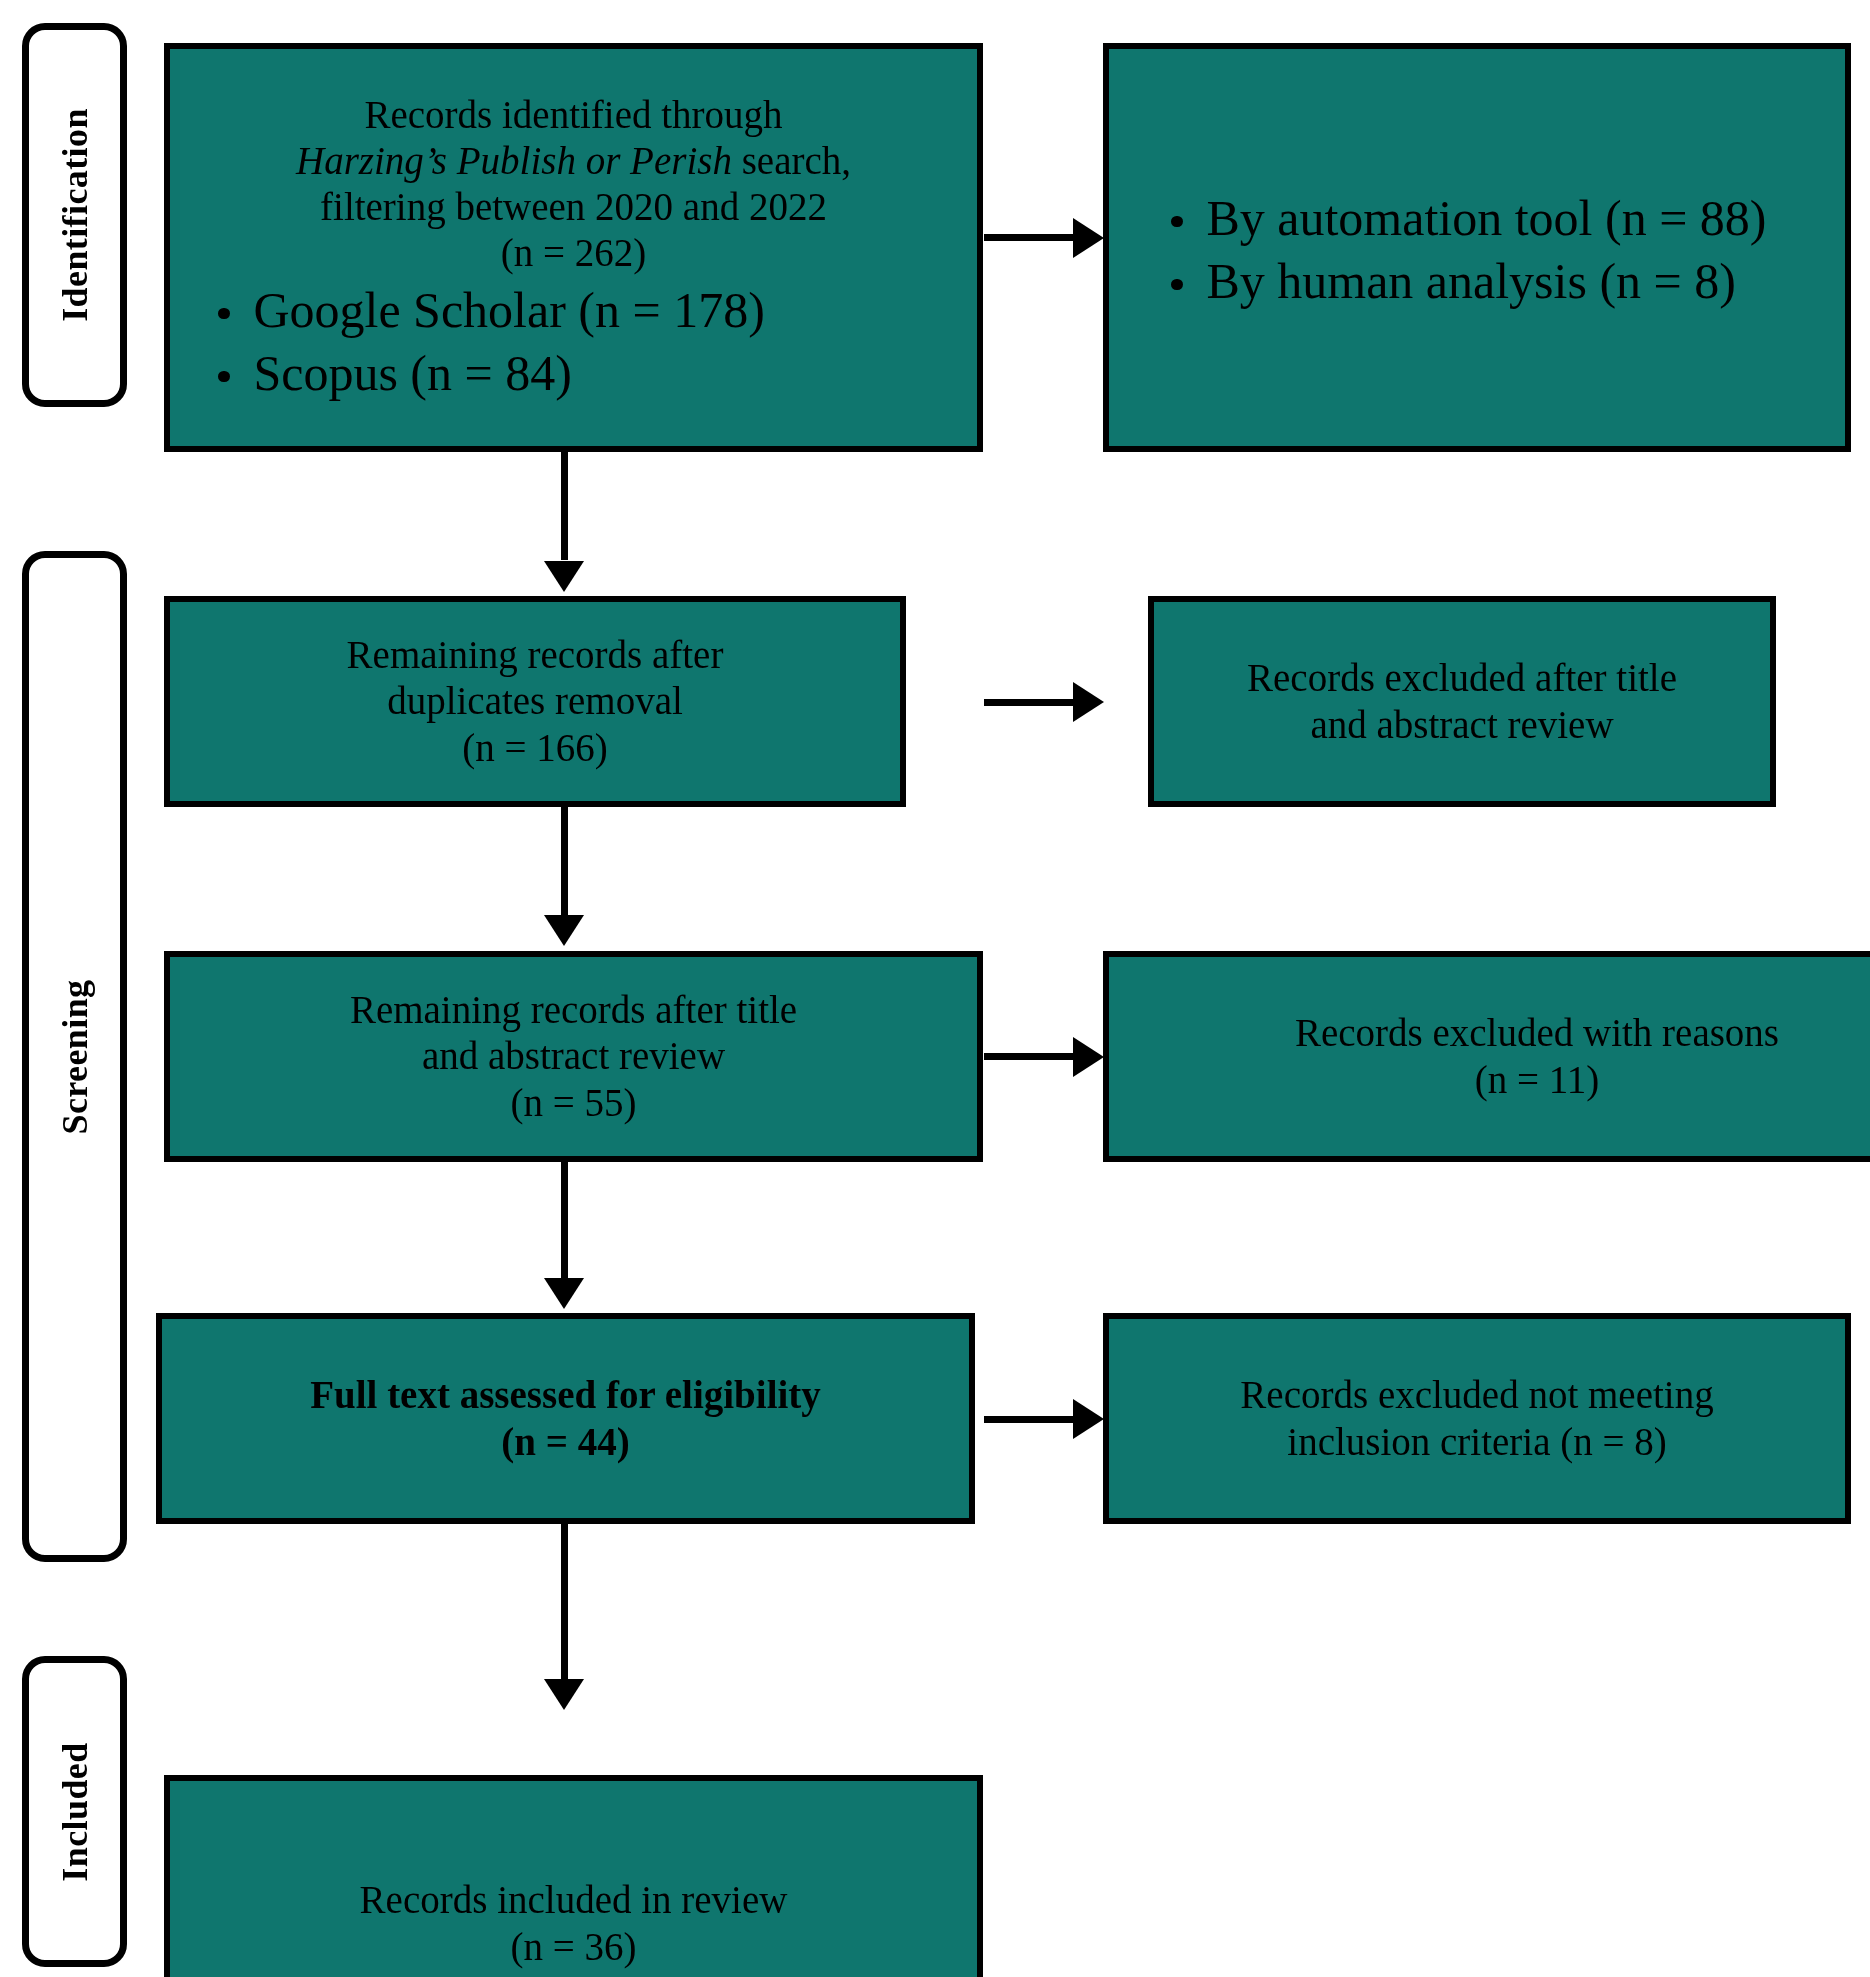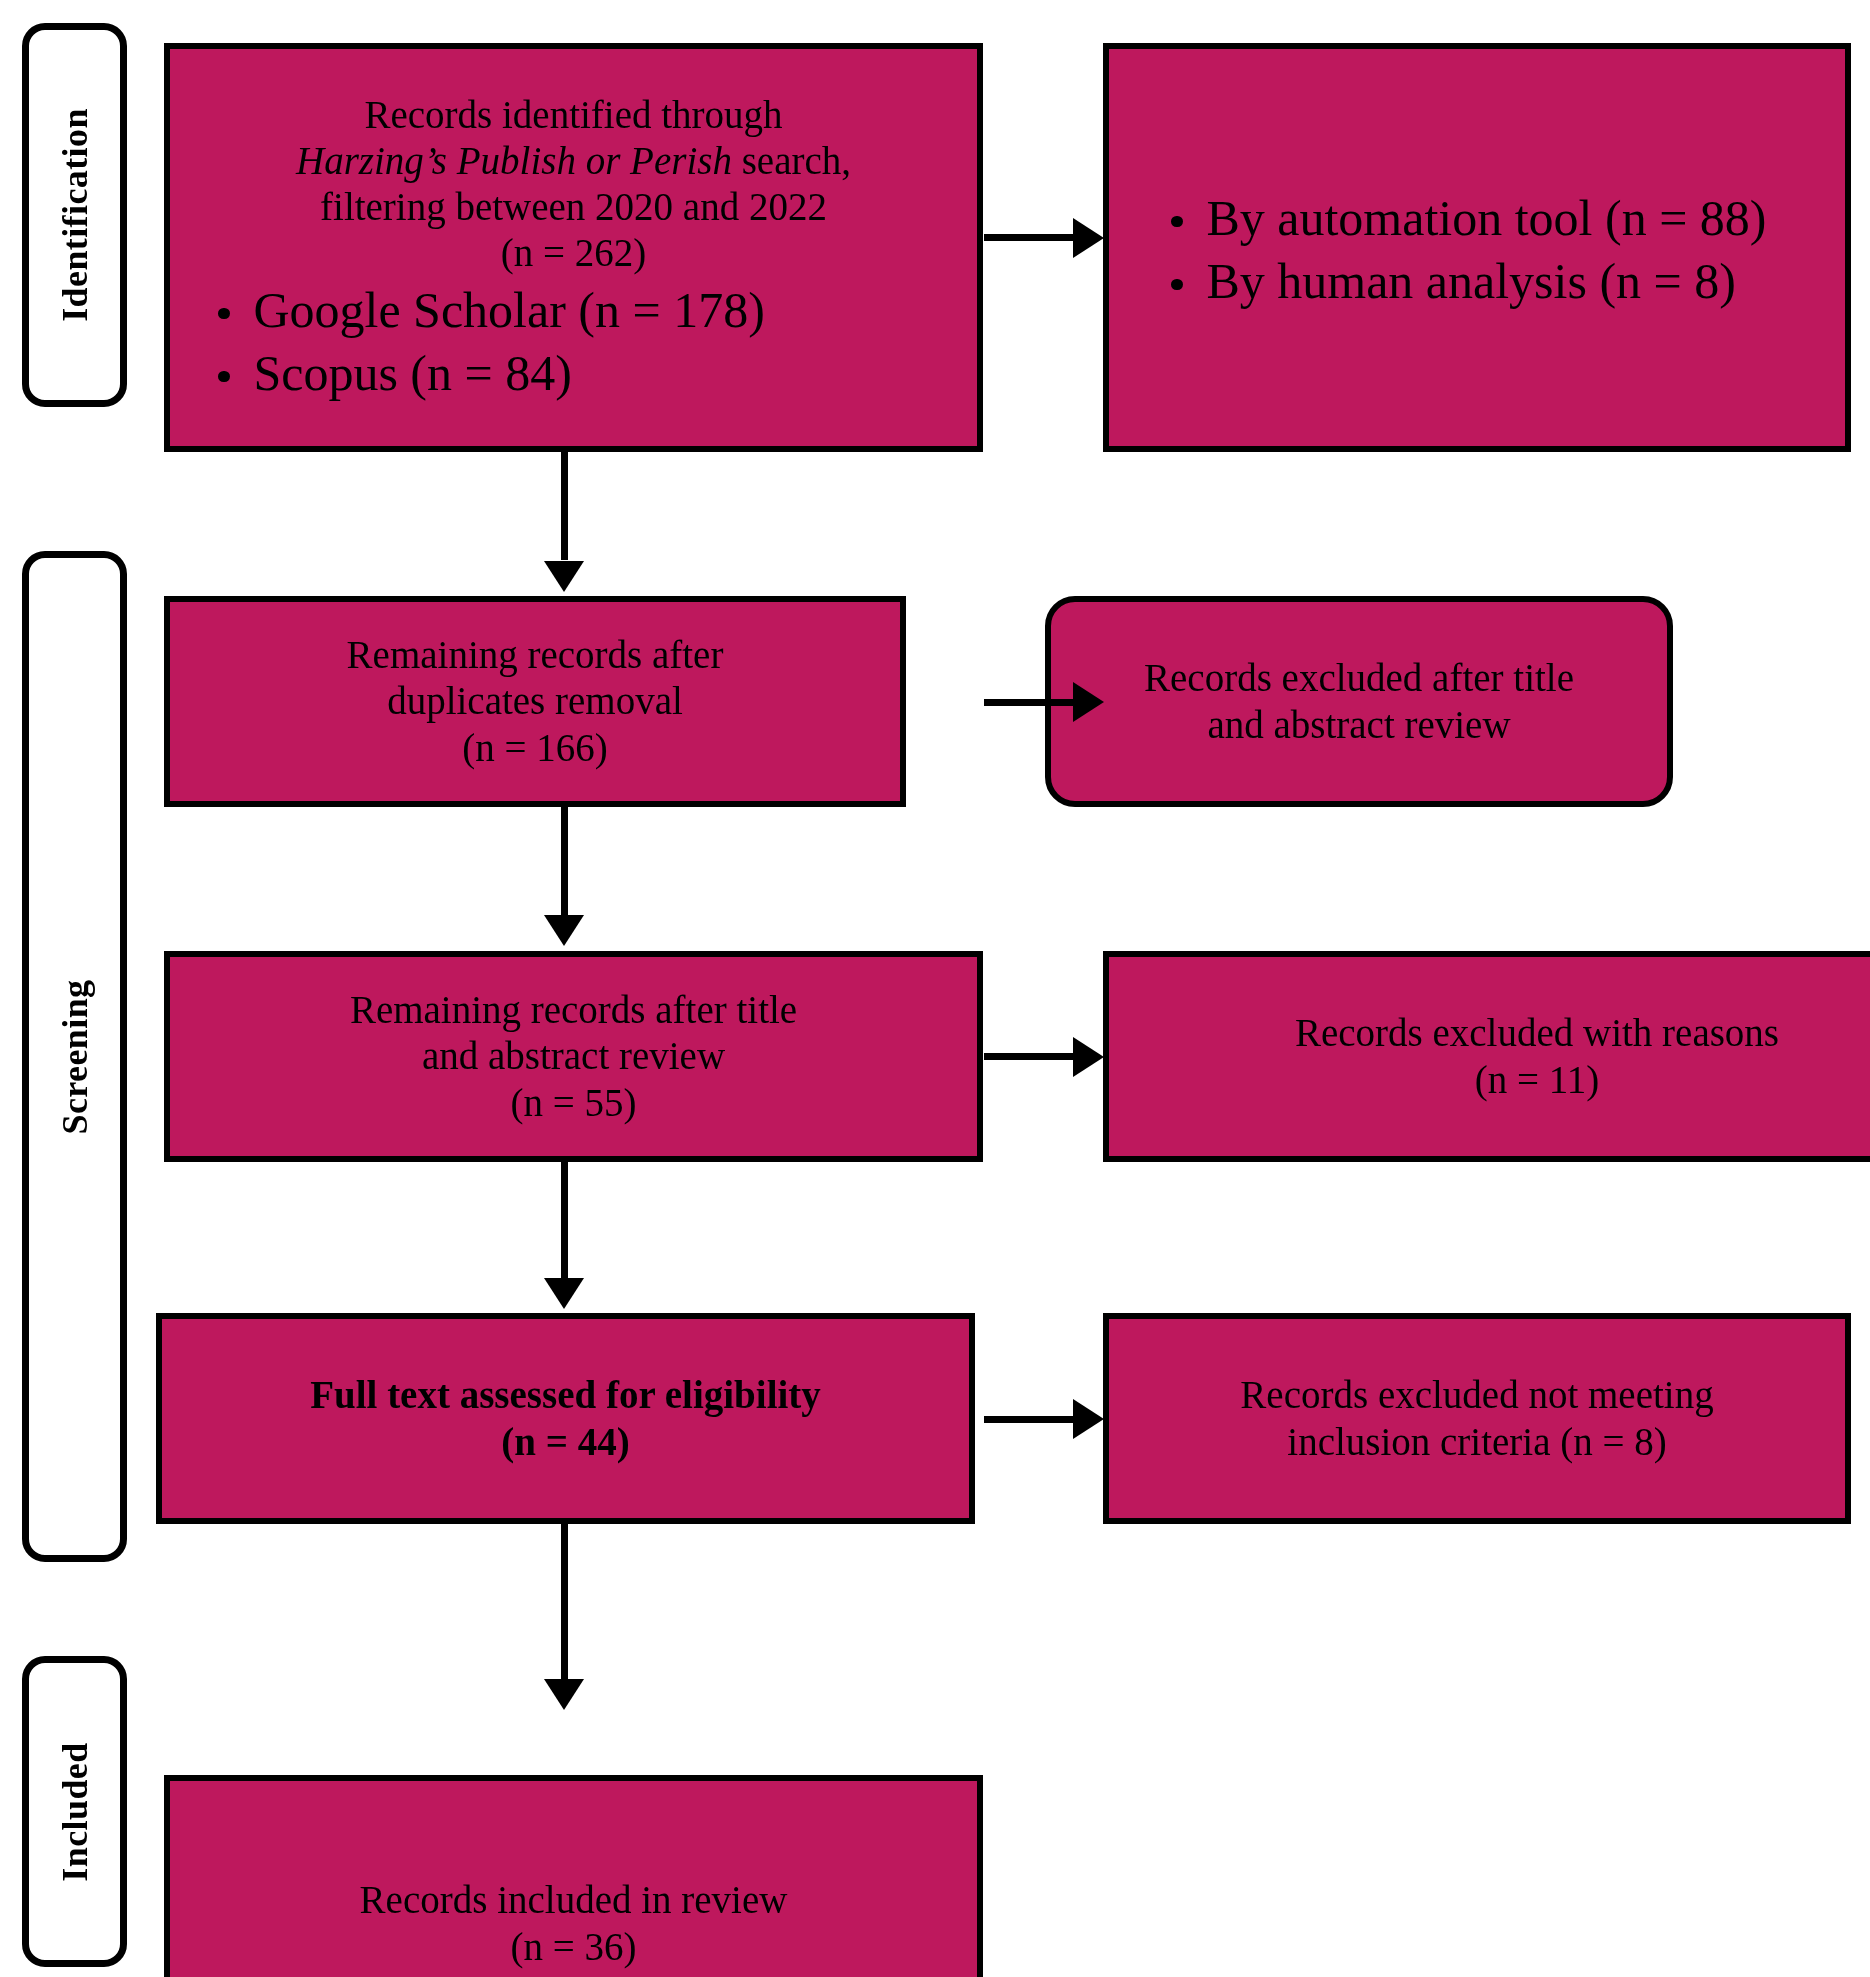--- a/index.html
+++ b/index.html
@@ -29,21 +29,21 @@
     font-weight:bold;
     font-size:36px;
     letter-spacing:0.4px;
     line-height:1;
   }
   
   .flow-box{
     position:absolute;
     box-sizing:border-box;
     border:6.2px solid #000;
-    background:#be185d;
+    background:#0f766e;
     display:flex;
     flex-direction:column;
     justify-content:center;
     padding:7.7px 12.4px;
   }
   .box-title{
     text-align:center;
     font-size:39px;
     line-height:1.18;
   }
@@ -137,21 +137,21 @@
   <div class="arrow-down" style="left:544px;top:561px;"></div>
 
   <div class="flow-box" style="left:164px;top:596px;width:742px;height:211px;">
     <div class="box-title">
       <div>Remaining records after</div>
       <div>duplicates removal</div>
       <div>(n = 166)</div>
     </div>
   </div>
 
-  <div class="flow-box" style="left:1045px;top:596px;width:628px;height:211px;border-radius:30px;">
+  <div class="flow-box" style="left:1148px;top:596px;width:628px;height:211px;">
     <div class="box-title">
       <div>Records excluded after title</div>
       <div>and abstract review</div>
     </div>
   </div>
 
   <div class="h-line" style="left:984px;top:699px;width:90px;"></div>
   <div class="arrow-right" style="left:1073px;top:682px;"></div>
 
   <div class="v-line" style="left:561px;top:807px;height:108px;"></div>

